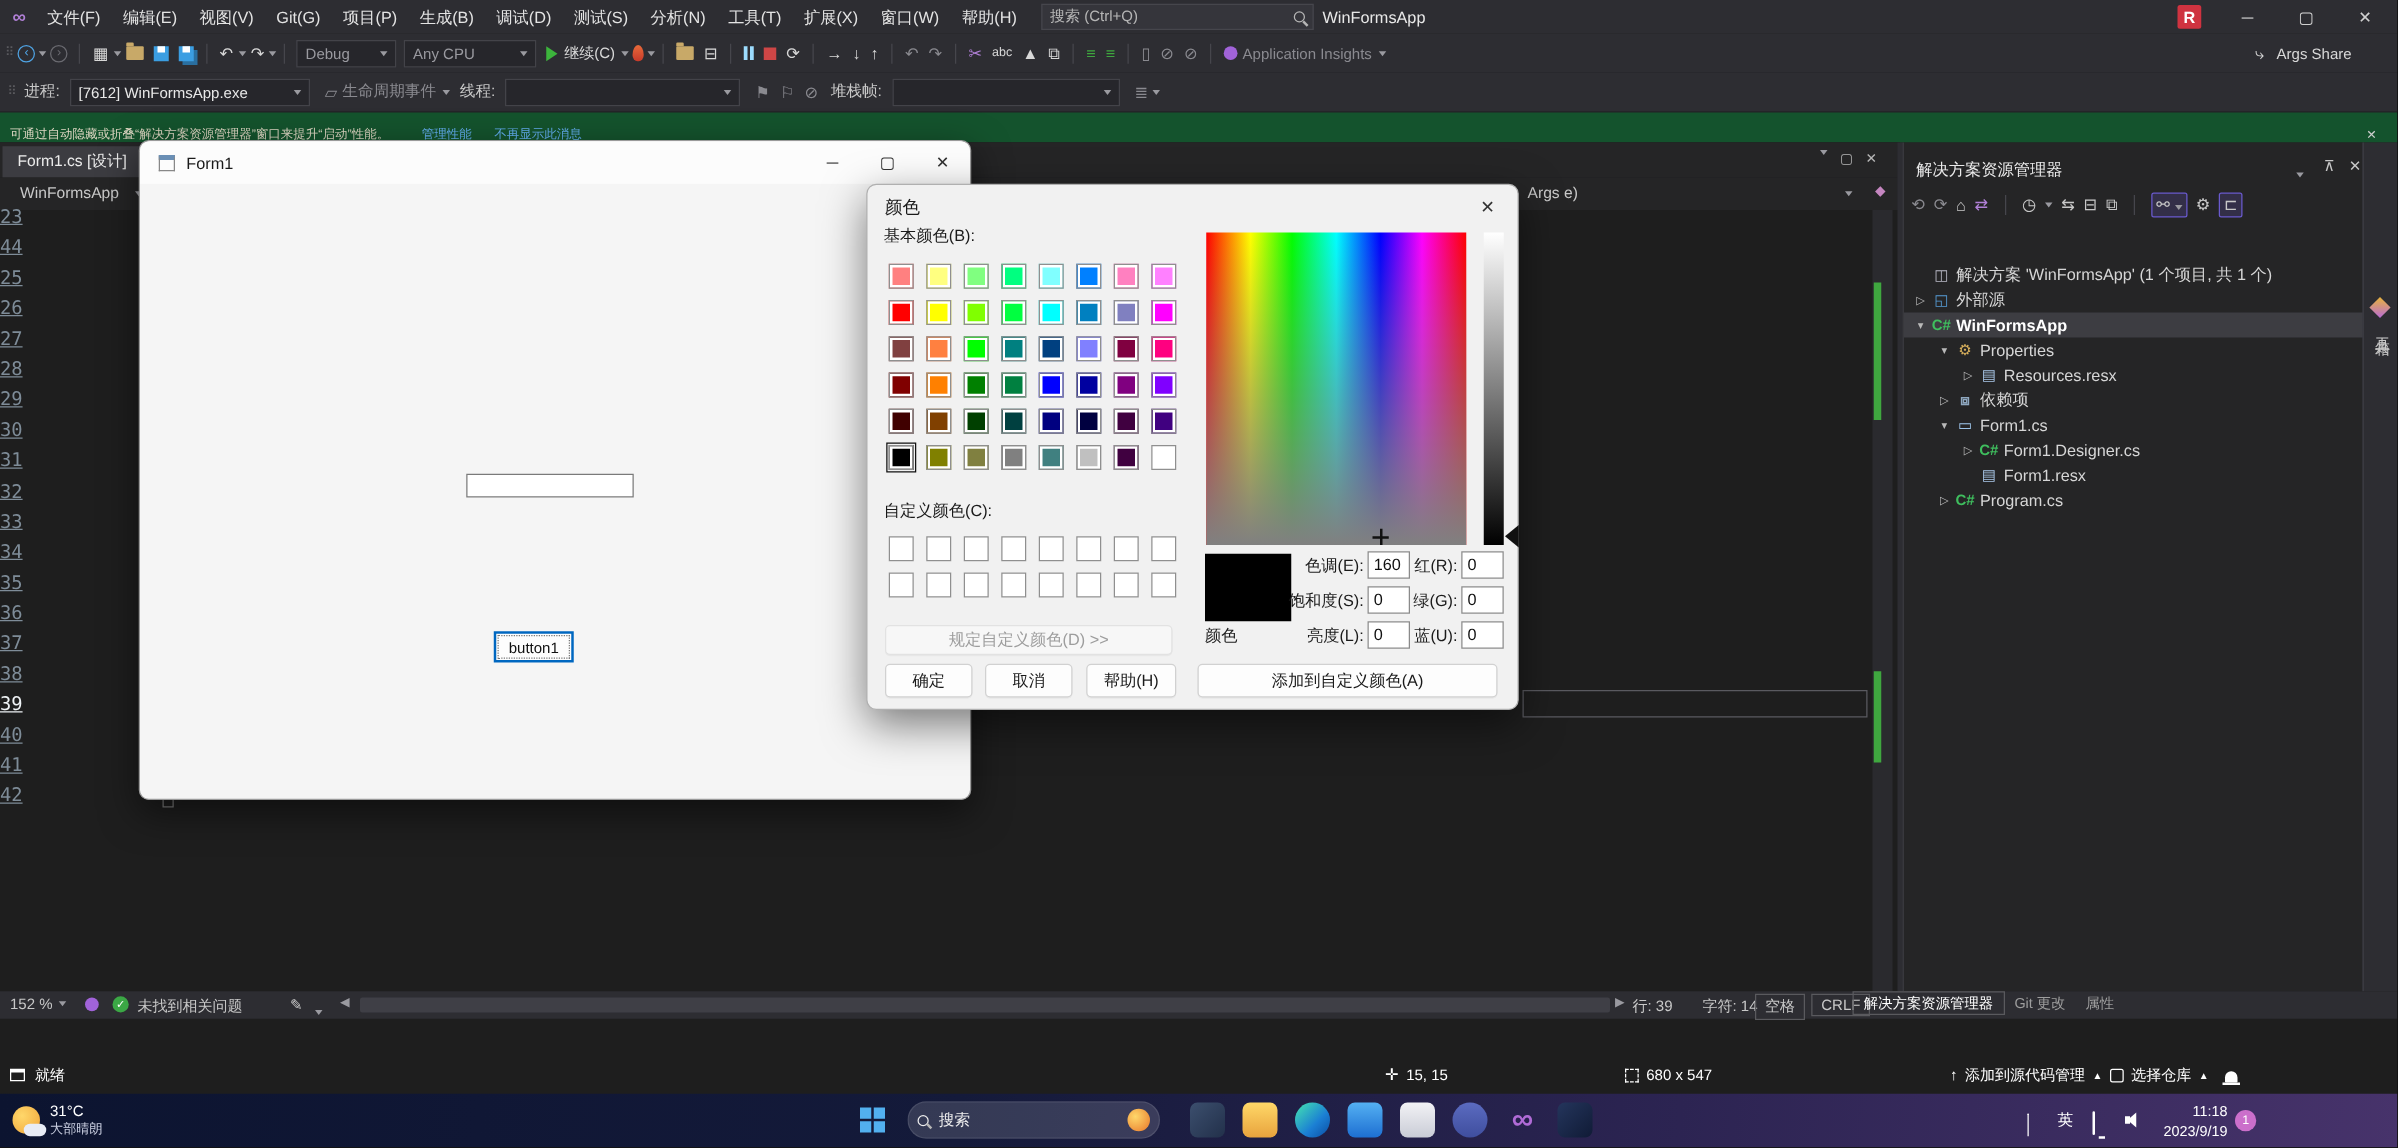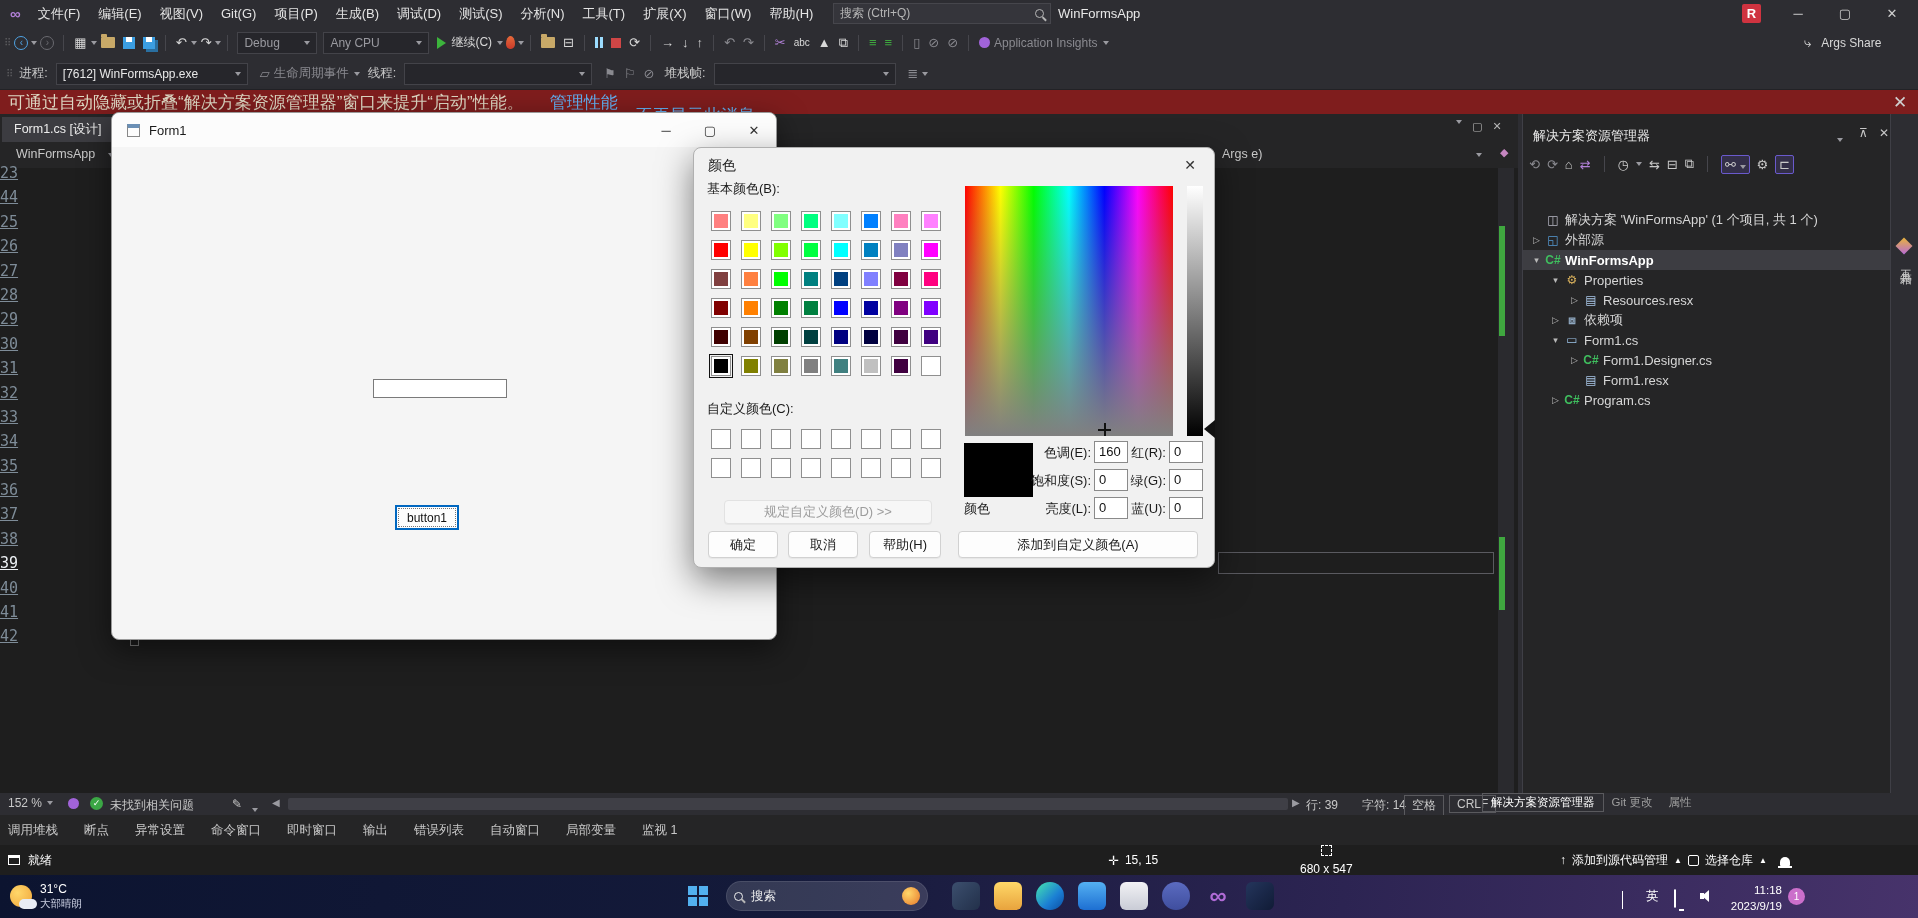--- a/index.html
+++ b/index.html
@@ -39,21 +39,21 @@
            align-items:center;justify-content:center;font-size:10px;line-height:1;margin:0 3px; }
   .i-nav.off { border-color:#6a6a70;color:#6a6a70; }
   .i-play { width:0;height:0;border-top:6px solid transparent;border-bottom:6px solid transparent;border-left:9px solid #3cb43c;display:inline-block; }
   .i-pause { display:inline-flex;gap:2px;margin:0 4px; } .i-pause i { width:3px;height:11px;background:#9cdcfe; }
   .i-stop { width:10px;height:10px;background:#ce4646;display:inline-block;margin:0 4px; }
   .i-flame { width:9px;height:13px;background:linear-gradient(180deg,#e86a3a,#c83a2a);border-radius:50% 50% 45% 45%/62% 62% 38% 38%;display:inline-block;margin:0 3px; }
   .i-bulb { width:11px;height:11px;border-radius:50%;background:#a163d9;display:inline-block;margin:0 4px; }
   .gray { color:#8a8a90; } .white { color:#d8d8d8; }
 
   
-  #notifbar { left:0;top:90px;width:1918px;height:24px;background:#7f1d1d;color:#ddd6c2;font-size:17px; }
+  #notifbar { left:0;top:90px;width:1918px;height:24px;background:#14532d;color:#ddd6c2;font-size:10px;align-items:flex-end; }
   #notifbar .link { color:#62aeef; margin-left:26px; cursor:pointer; }
 
   
   #editorbg { left:0;top:114px;width:1520px;height:679px;background:#1e1e1e; }
   #tabstrip { left:0;top:114px;width:1520px;height:28px;background:#252526; }
   #doc-tab { left:2px;top:3px;height:25px;background:#3c3c41;color:#ececec;font-size:12.5px;padding:0 12px;display:flex;align-items:center; }
   #docwell-btns { left:1456px;top:6px;color:#b6b6b6;font-size:11px;display:flex;gap:10px; }
   #navbar { left:0;top:142px;width:1520px;height:26px;background:#252526;color:#c8c8c8;font-size:12.5px; }
   .ln-col { left:0;top:161px;width:104px; }
   .ln { height:24.4px;line-height:24.4px;padding-right:8px;color:#7e8c98;
@@ -423,21 +423,21 @@
         <div class="swatch" style="background: rgb(255, 255, 255);"></div>
         <div class="swatch" style="background: rgb(255, 255, 255);"></div>
         <div class="swatch" style="background: rgb(255, 255, 255);"></div>
         <div class="swatch" style="background: rgb(255, 255, 255);"></div>
         <div class="swatch" style="background: rgb(255, 255, 255);"></div>
         <div class="swatch" style="background: rgb(255, 255, 255);"></div>
         <div class="swatch" style="background: rgb(255, 255, 255);"></div>
         <div class="swatch" style="background: rgb(255, 255, 255);"></div>
         <div class="swatch" style="background: rgb(255, 255, 255);"></div>
       </div>
-    <div class="dbtn disabled" style="left:14px;top:352px;width:208px;height:24px;margin-left:16px;">规定自定义颜色(D) &gt;&gt;</div>
+    <div class="dbtn disabled" style="left:14px;top:352px;width:230px;height:24px;">规定自定义颜色(D) &gt;&gt;</div>
     <div class="dbtn" style="left:14px;top:383px;width:70px;height:27px;">确定</div>
     <div class="dbtn" style="left:94px;top:383px;width:70px;height:27px;">取消</div>
     <div class="dbtn" style="left:175px;top:383px;width:72px;height:27px;">帮助(H)</div>
     <div class="dbtn" style="left:264px;top:383px;width:240px;height:27px;">添加到自定义颜色(A)</div>
     <div id="hsgrad"></div>
     <div class="crossh"></div>
     <div id="lumbar"></div>
     <div id="lumarrow"></div>
     <div id="cprev"></div>
     <div class="dlabel" style="left:270px;top:352px;">颜色</div>
@@ -558,42 +558,29 @@
       
     <span class="se-tab active" style="position:static;display:inline-flex;">
           <span>解决方案资源管理器</span>
         </span><span class="se-tab" style="position:static;display:inline-flex;">
           <span>Git 更改</span>
         </span><span class="se-tab" style="position:static;display:inline-flex;">
           <span>属性</span>
         </span></span>
   </div>
 
-  <div id="paneltabs" class="abs flex" style="padding-left:8px;">
-
-  <span class="ptab">调用堆栈</span>
-      <span class="ptab">断点</span>
-      <span class="ptab">异常设置</span>
-      <span class="ptab">命令窗口</span>
-      <span class="ptab">即时窗口</span>
-      <span class="ptab">输出</span>
-      <span class="ptab">错误列表</span>
-      <span class="ptab">自动窗口</span>
-      <span class="ptab">局部变量</span>
-      <span class="ptab">监视 1</span>
-    </div>
 
   <div id="vsstatus" class="abs flex">
     <span style="width:12px;height:10px;border:1.5px solid #fff;border-top-width:3px;margin:0 8px;"></span>
     <span>就绪</span>
     <span class="abs flex" style="left:1108px;gap:6px;">
       <span style="font-size:13px;">✛</span>
       <span>15, 15</span>
     </span>
-    <span class="abs flex" style="left:1300px;gap:6px;flex-direction:column;">
+    <span class="abs flex" style="left:1300px;gap:6px;">
       <span style="width:11px;height:11px;border:1.2px dashed #fff;"></span>
       <span>680 x 547</span>
     </span>
     <span class="abs flex" style="left:1560px;gap:6px;">
       <span>↑</span>
       <span>添加到源代码管理</span>
       <span style="font-size:8px;">▲</span>
     </span>
     <span class="abs flex" style="left:1688px;gap:6px;">
       <span style="width:11px;height:11px;border:1.5px solid #fff;border-radius:2px;"></span>

